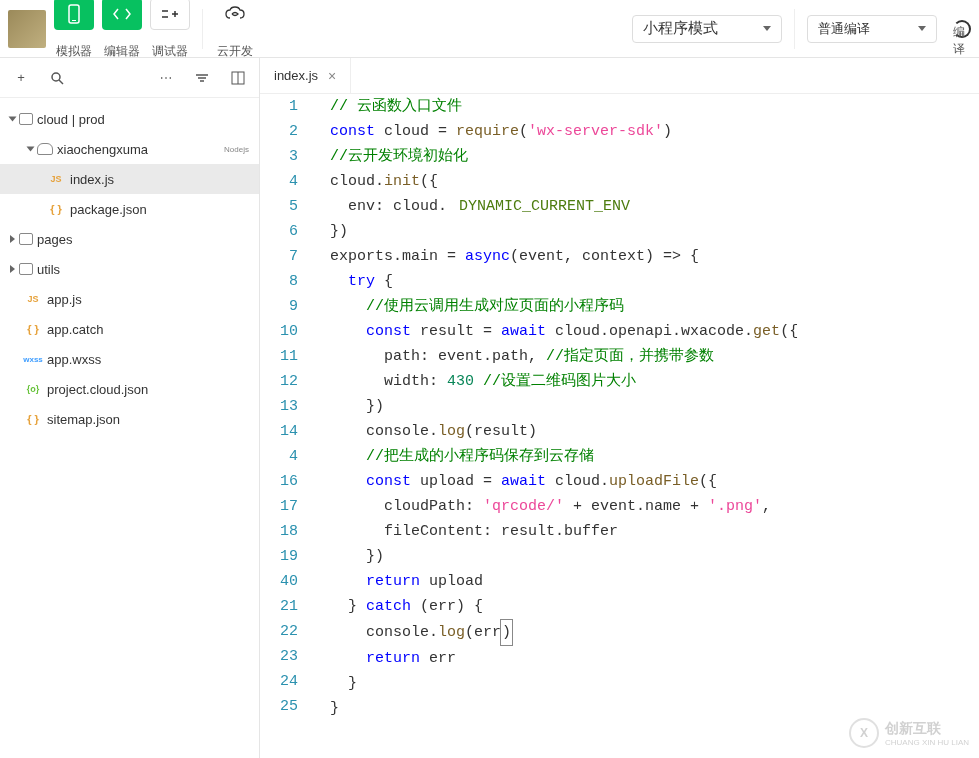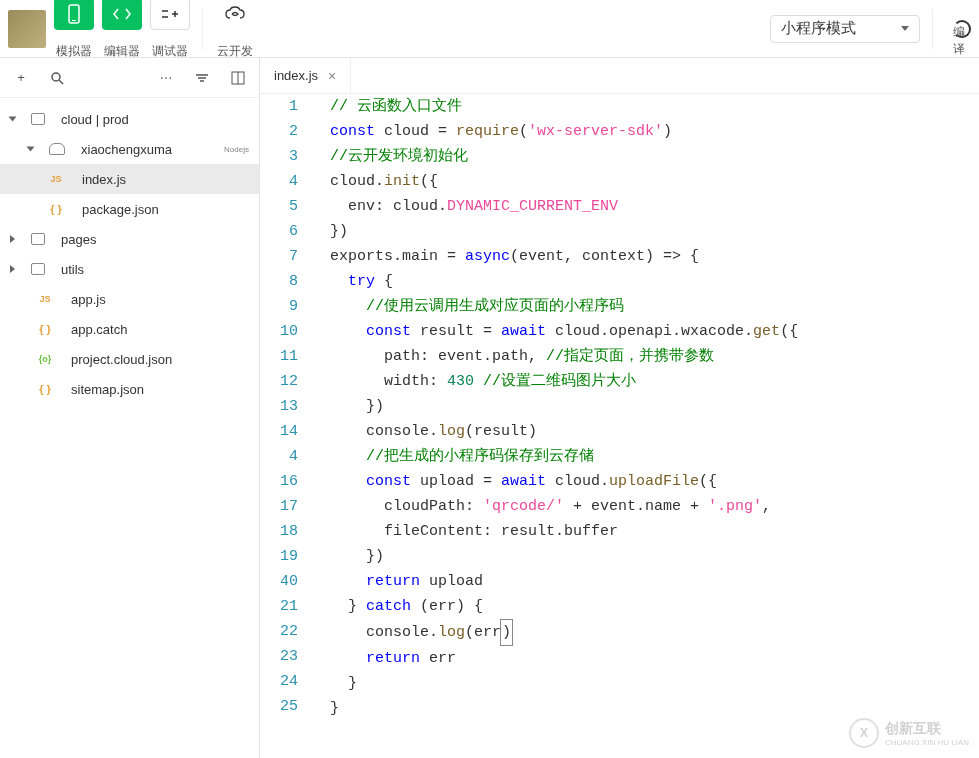--- a/index.html
+++ b/index.html
@@ -22,21 +22,21 @@
     
     
     .main { display: flex; height: calc(100% - 58px); }
     
     
     .explorer { width: 260px; border-right: 1px solid #e5e5e5; display: flex; flex-direction: column; }
     .explorer-toolbar { display: flex; align-items: center; height: 40px; padding: 0 12px; gap: 18px; border-bottom: 1px solid #eee; }
     .ex-tool { width: 18px; height: 18px; display: flex; align-items: center; justify-content: center; cursor: pointer; color: #555; }
     .ex-spacer { flex: 1; }
     .tree { padding: 6px 0; overflow: auto; flex: 1; }
-    .tree-row { display: flex; align-items: center; height: 30px; padding: 0 10px; cursor: pointer; gap: 16px; }
+    .tree-row { display: flex; align-items: center; height: 30px; padding: 0 10px; cursor: pointer; gap: 4px; }
     .tree-row.selected { background: #eaeaea; }
     .indent0 { padding-left: 10px; }
     .indent1 { padding-left: 28px; }
     .indent2 { padding-left: 46px; }
     .chev { width: 0; height: 0; border-top: 4px solid transparent; border-bottom: 4px solid transparent; border-left: 5px solid #666; transition: transform 0.1s; }
     .chev.open { transform: rotate(90deg); }
     .chev.closed { }
     .folder-icon { width: 14px; height: 12px; border: 1px solid #888; border-radius: 2px; }
     .cloud-fn-icon { width: 16px; height: 12px; border: 1px solid #888; border-radius: 6px 6px 2px 2px; position: relative; }
     .file-icon { width: 20px; height: 14px; display: flex; align-items: center; justify-content: center; font-size: 9px; font-weight: bold; }
@@ -50,21 +50,21 @@
     .editor-area { flex: 1; display: flex; flex-direction: column; }
     .tabs { display: flex; height: 36px; border-bottom: 1px solid #eee; }
     .tab { display: flex; align-items: center; padding: 0 14px; gap: 10px; border-right: 1px solid #eee; cursor: pointer; font-size: 13px; }
     .tab-close { font-size: 14px; color: #888; cursor: pointer; }
     .code-container { display: flex; flex: 1; overflow: auto; font-family: Consolas, Monaco, "Courier New", monospace; font-size: 15px; line-height: 25px; }
     .gutter { width: 52px; text-align: right; padding-right: 14px; color: #2b91af; user-select: none; }
     .code { flex: 1; white-space: pre; }
     .c-comment { color: #008000; }
     .c-keyword { color: #0000ff; }
     .c-string { color: #ec4899; }
-    .c-prop { color: #ec4899; }
+    .c-prop { color: #4d7c0f; margin-left: 12px; }
     .c-num { color: #098658; }
     .c-func { color: #795e26; }
     .cursor-box { display: inline-block; border: 1px solid #888; padding: 0 1px; margin-left: -1px; }
     
     
     .watermark { position: fixed; right: 10px; bottom: 10px; opacity: 0.3; display: flex; align-items: center; gap: 6px; font-size: 12px; color: #666; }
     .wm-logo { width: 30px; height: 30px; border: 2px solid #999; border-radius: 50%; display: flex; align-items: center; justify-content: center; font-weight: bold; }
   </style>
 </head>
 <body>
@@ -111,20 +111,24 @@
     <span class="tb-label">云开发</span>
   </div>
 
   <div class="tb-select">
     <span>小程序模式</span>
     <div class="triangle-down"></div>
   </div>
 
   <div class="tb-divider"></div>
 
+  <div class="tb-select2">
+    <span>普通编译</span>
+    <div class="triangle-down"></div>
+  </div>
 
   <div style="position:relative; margin-left:8px;">
     <div class="refresh-icon"></div>
     <span class="compile-label">编译</span>
   </div>
 </div>
 
 <div class="main">
 
   <div class="explorer">
@@ -183,20 +187,25 @@
       </div>
       <div class="tree-row indent0">
         <span style="width:9px"></span>
         <span class="file-icon js-icon">JS</span>
         <span>app.js</span>
       </div>
       <div class="tree-row indent0">
         <span style="width:9px"></span>
         <span class="file-icon json-icon">{ }</span>
         <span>app.catch</span>
+      </div>
+      <div class="tree-row indent0">
+        <span style="width:9px"></span>
+        <span class="file-icon wxss-icon">wxss</span>
+        <span>app.wxss</span>
       </div>
       <div class="tree-row indent0">
         <span style="width:9px"></span>
         <span class="file-icon config-icon">{o}</span>
         <span>project.cloud.json</span>
       </div>
       <div class="tree-row indent0">
         <span style="width:9px"></span>
         <span class="file-icon json-icon">{ }</span>
         <span>sitemap.json</span>

